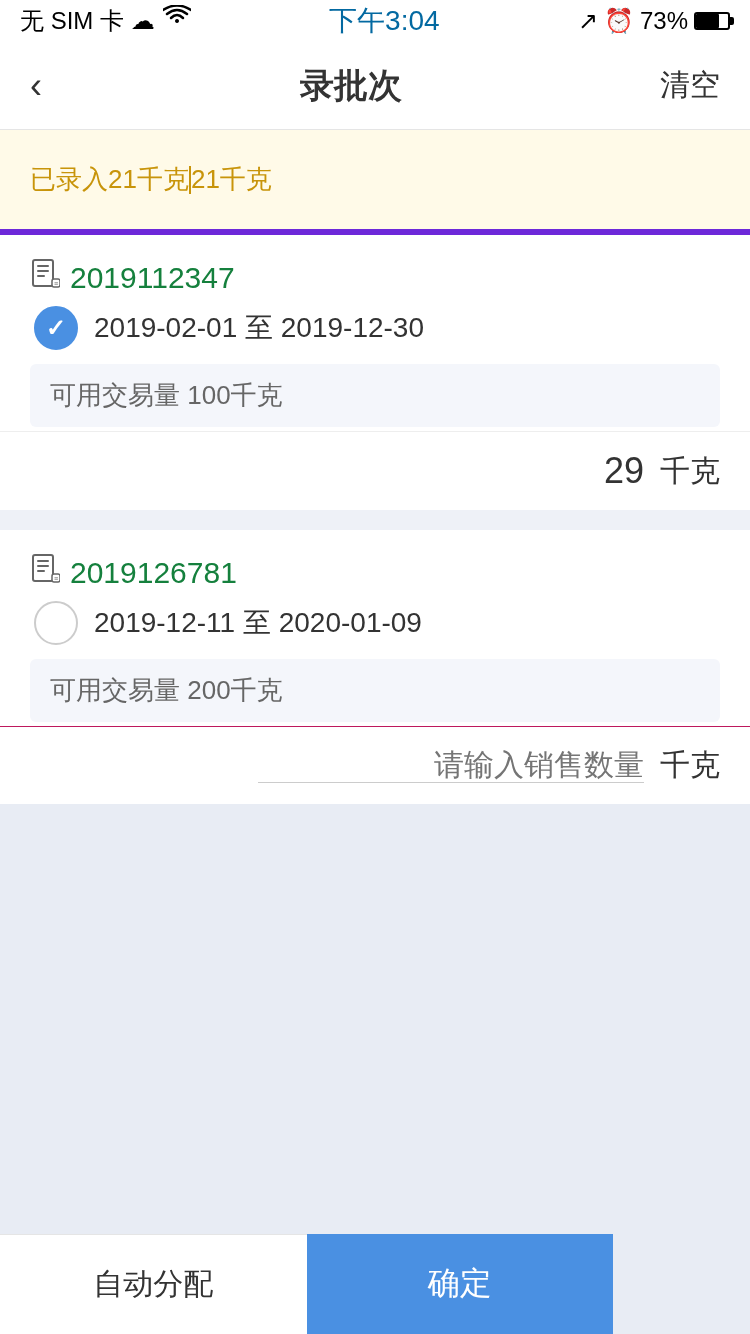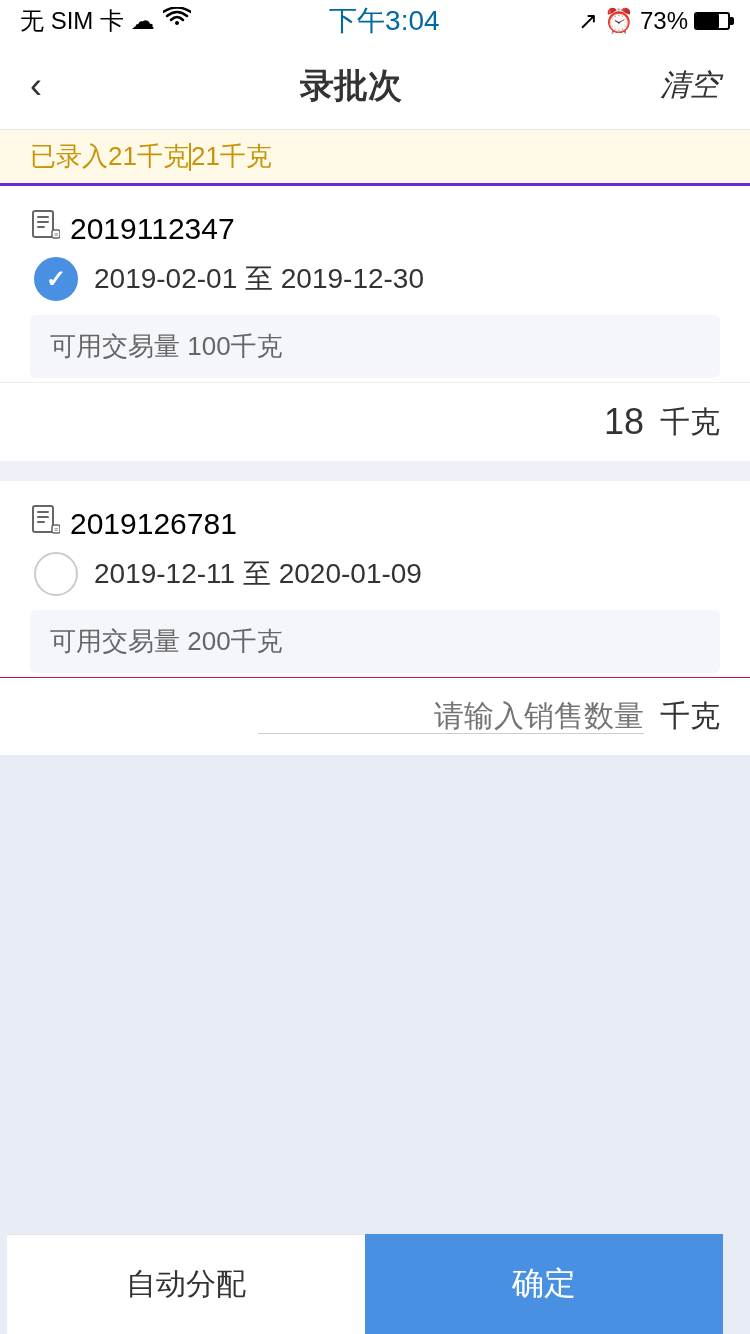--- a/index.html
+++ b/index.html
@@ -18,21 +18,20 @@
       height: 42px;
       background: #fff;
       display: flex;
       align-items: center;
       justify-content: space-between;
       padding: 0 20px;
       font-size: 26px;
     }
     .status-left {
       display: flex;
-      align-items: center;
       gap: 8px;
       font-size: 24px;
       color: #000;
     }
     .status-center {
       font-size: 28px;
       font-weight: 400;
       color: #0369a1;
     }
     .status-right {
@@ -88,31 +87,30 @@
     .nav-title {
       font-size: 34px;
       font-weight: 600;
       color: #333;
       font-family: Liberation Mono, monospace;
     }
     .nav-clear {
       font-size: 30px;
       color: #333;
       cursor: pointer;
-      font-style: italic;
     }
 
     
     .info-bar {
       width: 750px;
       background: #fffae8;
-      padding: 9px 30px;
-      display: flex;
-      align-items: center;
-      border-bottom: 3px solid #6d28d9;
+      padding: 32px 30px;
+      display: flex;
+      align-items: center;
+      border-bottom: 6px solid #6d28d9;
     }
     .info-label {
       font-size: 26px;
       color: #c8940a;
     }
     .info-divider {
       width: 2px;
       height: 28px;
       background: #c8940a;
     }
@@ -132,21 +130,21 @@
       align-items: center;
       gap: 10px;
       margin-bottom: 10px;
     }
     .batch-icon {
       font-size: 30px;
       color: #666;
     }
     .batch-id {
       font-size: 30px;
-      color: #000000;
+      color: #15803d;
       font-weight: 500;
     }
     .batch-row {
       display: flex;
       align-items: center;
       gap: 16px;
       margin-bottom: 14px;
       padding-left: 4px;
     }
     .radio-circle {
@@ -232,26 +230,26 @@
 
     
     .empty-area {
       width: 750px;
       background: #e8ecf4;
       flex: 1;
     }
 
     
     .bottom-bar {
-      width: 716px;
+      width: 613px;
       height: 100px;
       display: flex;
       position: fixed;
       bottom: 0;
-      left: 7px;
+      left: 0;
     }
     .btn-auto {
       flex: 1;
       background: #fff;
       border: none;
       font-size: 30px;
       color: #333;
       cursor: pointer;
       display: flex;
       align-items: center;
@@ -331,21 +329,21 @@
       <span class="batch-id">2019112347</span>
     </div>
     <div class="batch-row">
       <div class="radio-circle checked"></div>
       <span class="batch-date">2019-02-01 至 2019-12-30</span>
     </div>
     <div class="avail-box">可用交易量 100千克</div>
   </div>
 
   <div class="qty-row">
-    <span class="qty-value">18</span>
+    <span class="qty-value">29</span>
     <span class="qty-unit">千克</span>
   </div>
 
   <div class="section-sep"></div>
 
   <div class="batch-card">
     <div class="batch-header">
       <span class="batch-icon">
         <svg width="30" height="30" viewBox="0 0 30 30" fill="none">
           <rect x="3" y="1" width="20" height="26" rx="2" stroke="#666" stroke-width="2"></rect>

